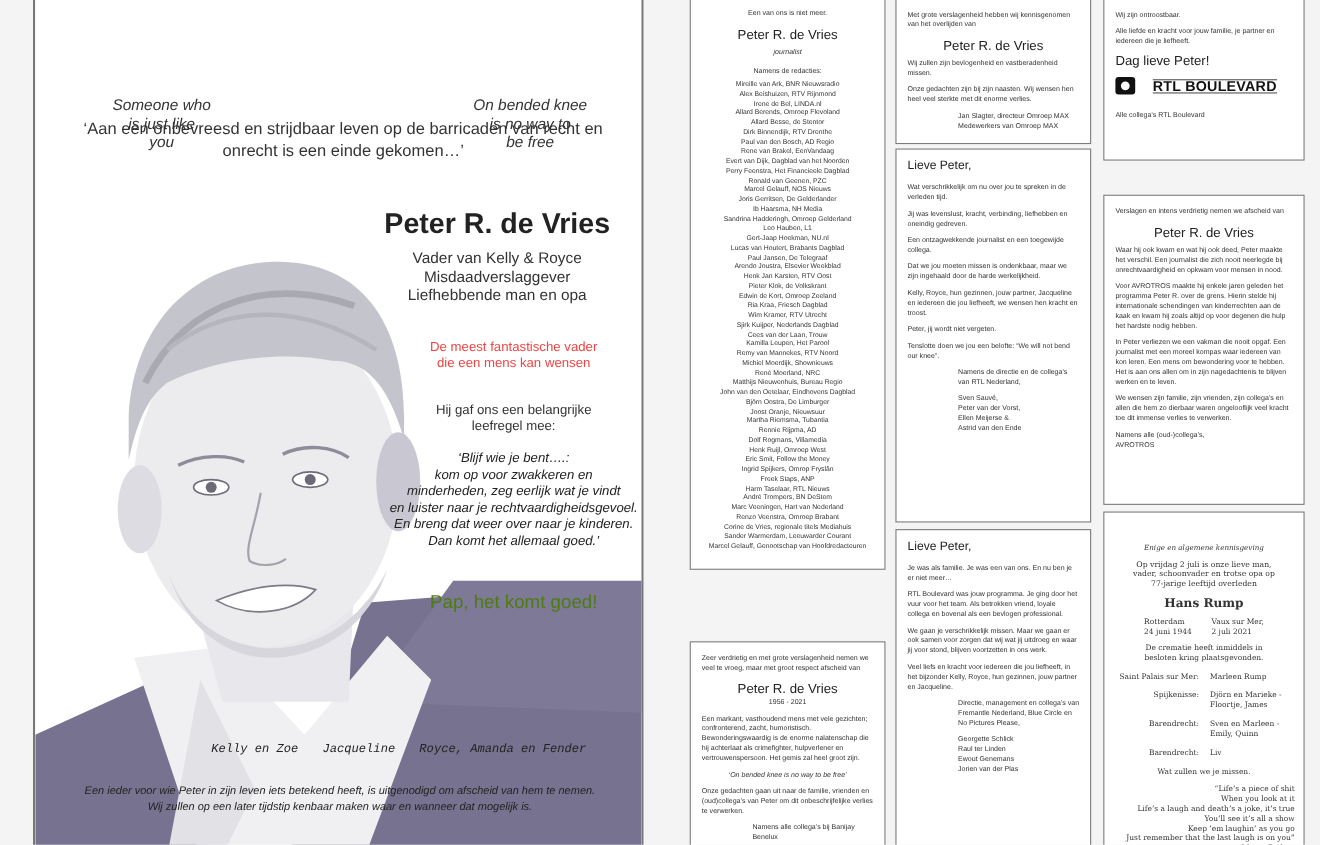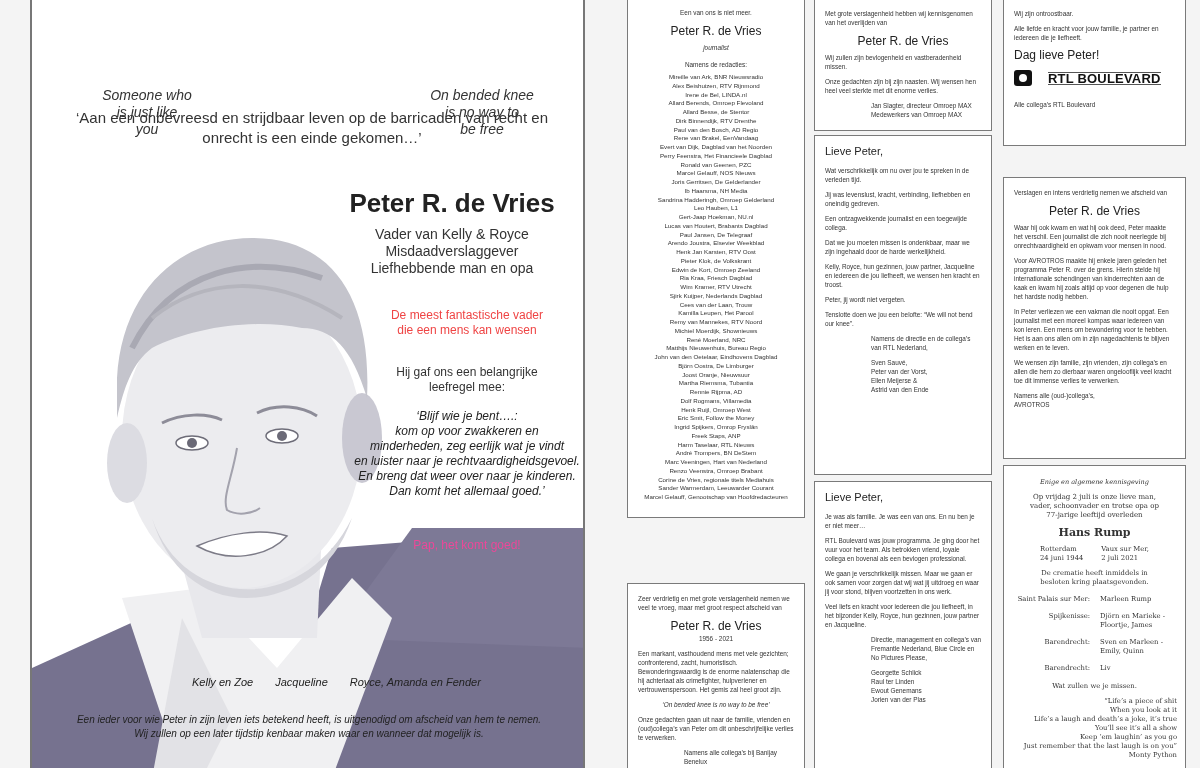--- a/index.html
+++ b/index.html
@@ -39,25 +39,25 @@
   .rule-intro {
     position: absolute; top: 367px; left: 320px; width: 230px; text-align: center;
     font-size: 12px; line-height: 15px; color: #333;
   }
   .rule-text {
     position: absolute; top: 411px; left: 310px; width: 250px; text-align: center;
     font-size: 12px; line-height: 15px; font-style: italic; color: #222;
   }
   .pap-line {
     position: absolute; top: 540px; left: 320px; width: 230px; text-align: center;
-    font-size: 12px; color: #ec4899;
+    font-size: 17px; color: #4d7c0f;
   }
   .family-names {
     position: absolute; top: 678px; left: 160px; width: 360px; display:flex; gap: 22px;
-    font-style: italic; font-size: 11px; color: #222;
+    font-style: italic; font-size: 11px; color: #222; font-family: Liberation Mono, monospace;
   }
   .closing {
     position: absolute; top: 715px; left: 12px; width: 530px; text-align: center;
     font-style: italic; font-size: 10px; line-height: 14px; color: #222;
   }
 
   
   .box {
     position: absolute; background: #fff; border: 1px solid #7a7a7a;
     font-size: 6.4px; line-height: 9px; color: #333; overflow: hidden;
@@ -303,21 +303,21 @@
   <p>Voor AVROTROS maakte hij enkele jaren geleden het programma Peter R. over de grens. Hierin stelde hij internationale schendingen van kinderrechten aan de kaak en kwam hij zoals altijd op voor degenen die hulp het hardste nodig hebben.</p>
   <p>In Peter verliezen we een vakman die nooit opgaf. Een journalist met een moreel kompas waar iedereen van kon leren. Een mens om bewondering voor te hebben. Het is aan ons allen om in zijn nagedachtenis te blijven werken en te leven.</p>
   <p>We wensen zijn familie, zijn vrienden, zijn collega’s en allen die hem zo dierbaar waren ongelooflijk veel kracht toe dit immense verlies te verwerken.</p>
   <div>
     <div>Namens alle (oud-)collega’s,</div>
     <div>AVROTROS</div>
   </div>
 </section>
 
 <section class="box col3c">
-  <div class="center" style="font-style:italic;font-size:6.5px;margin:4px 0 6px;">Enige en algemene kennisgeving</div>
+  <div class="center" style="font-style:italic;font-size:6.5px;margin:20px 0 6px;">Enige en algemene kennisgeving</div>
   <div class="center" style="font-size:7px;line-height:9px;margin:0 18px 6px;">Op vrijdag 2 juli is onze lieve man, vader, schoonvader en trotse opa op 77-jarige leeftijd overleden</div>
   <div class="center" style="font-weight:bold;font-size:11px;line-height:14px;margin-bottom:5px;">Hans Rump</div>
   <div style="display:flex;justify-content:center;gap:18px;font-size:6.8px;line-height:9px;margin-bottom:6px;">
     <div>
       <div>Rotterdam</div>
       <div>24 juni 1944</div>
     </div>
     <div>
       <div>Vaux sur Mer,</div>
       <div>2 juli 2021</div>

